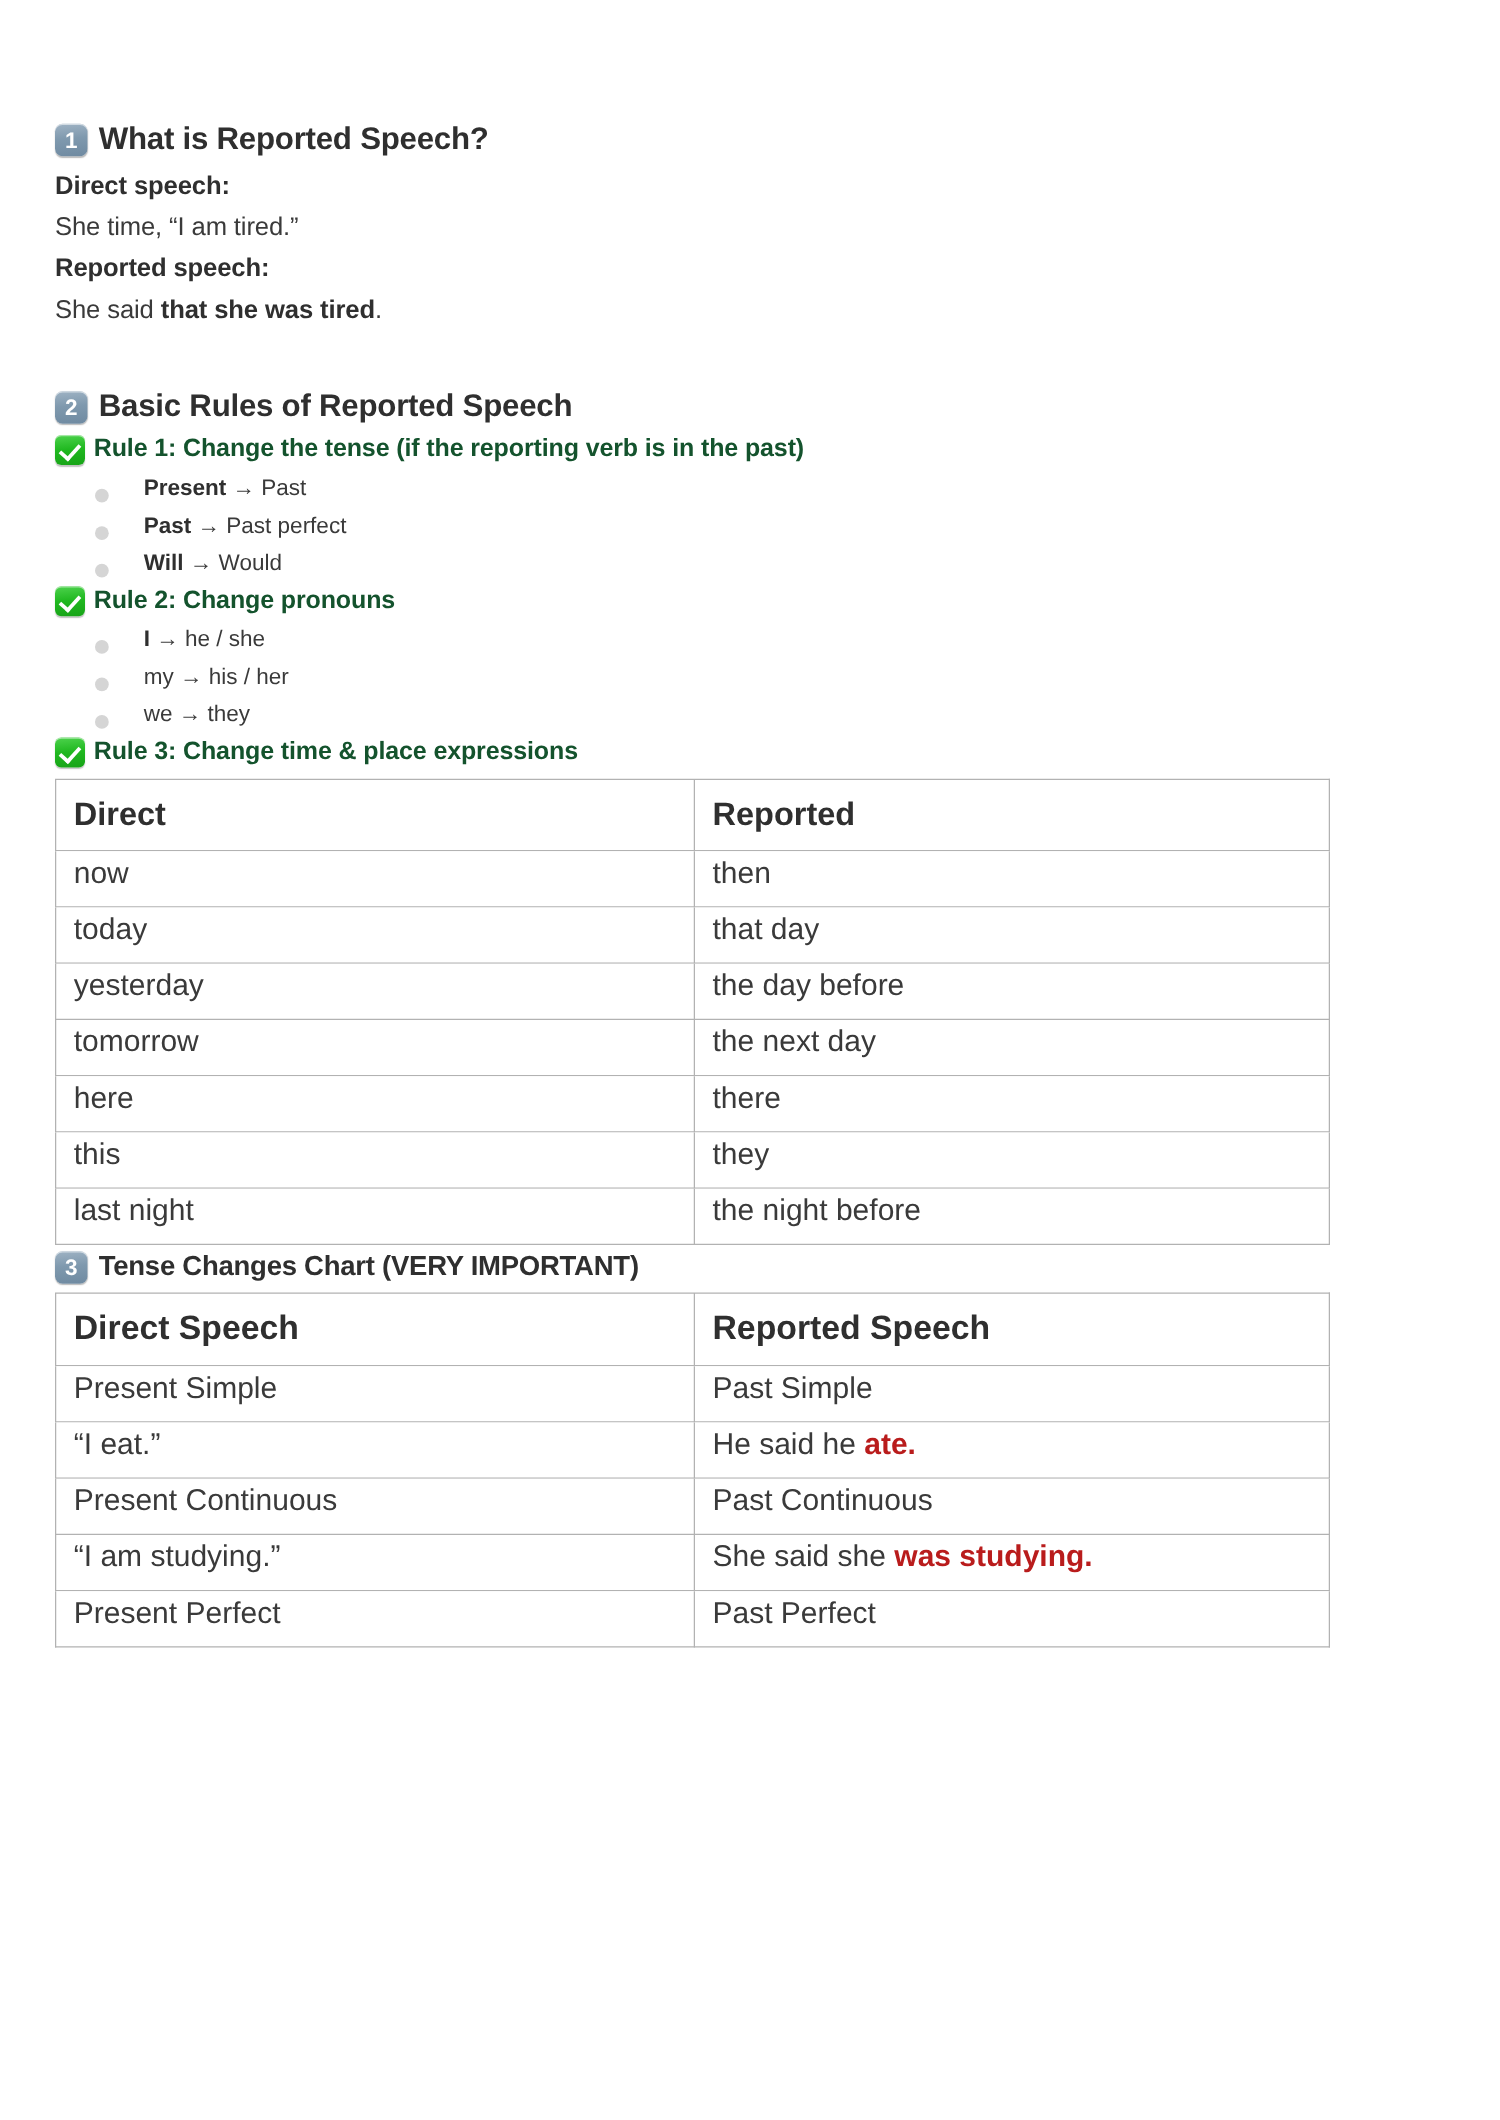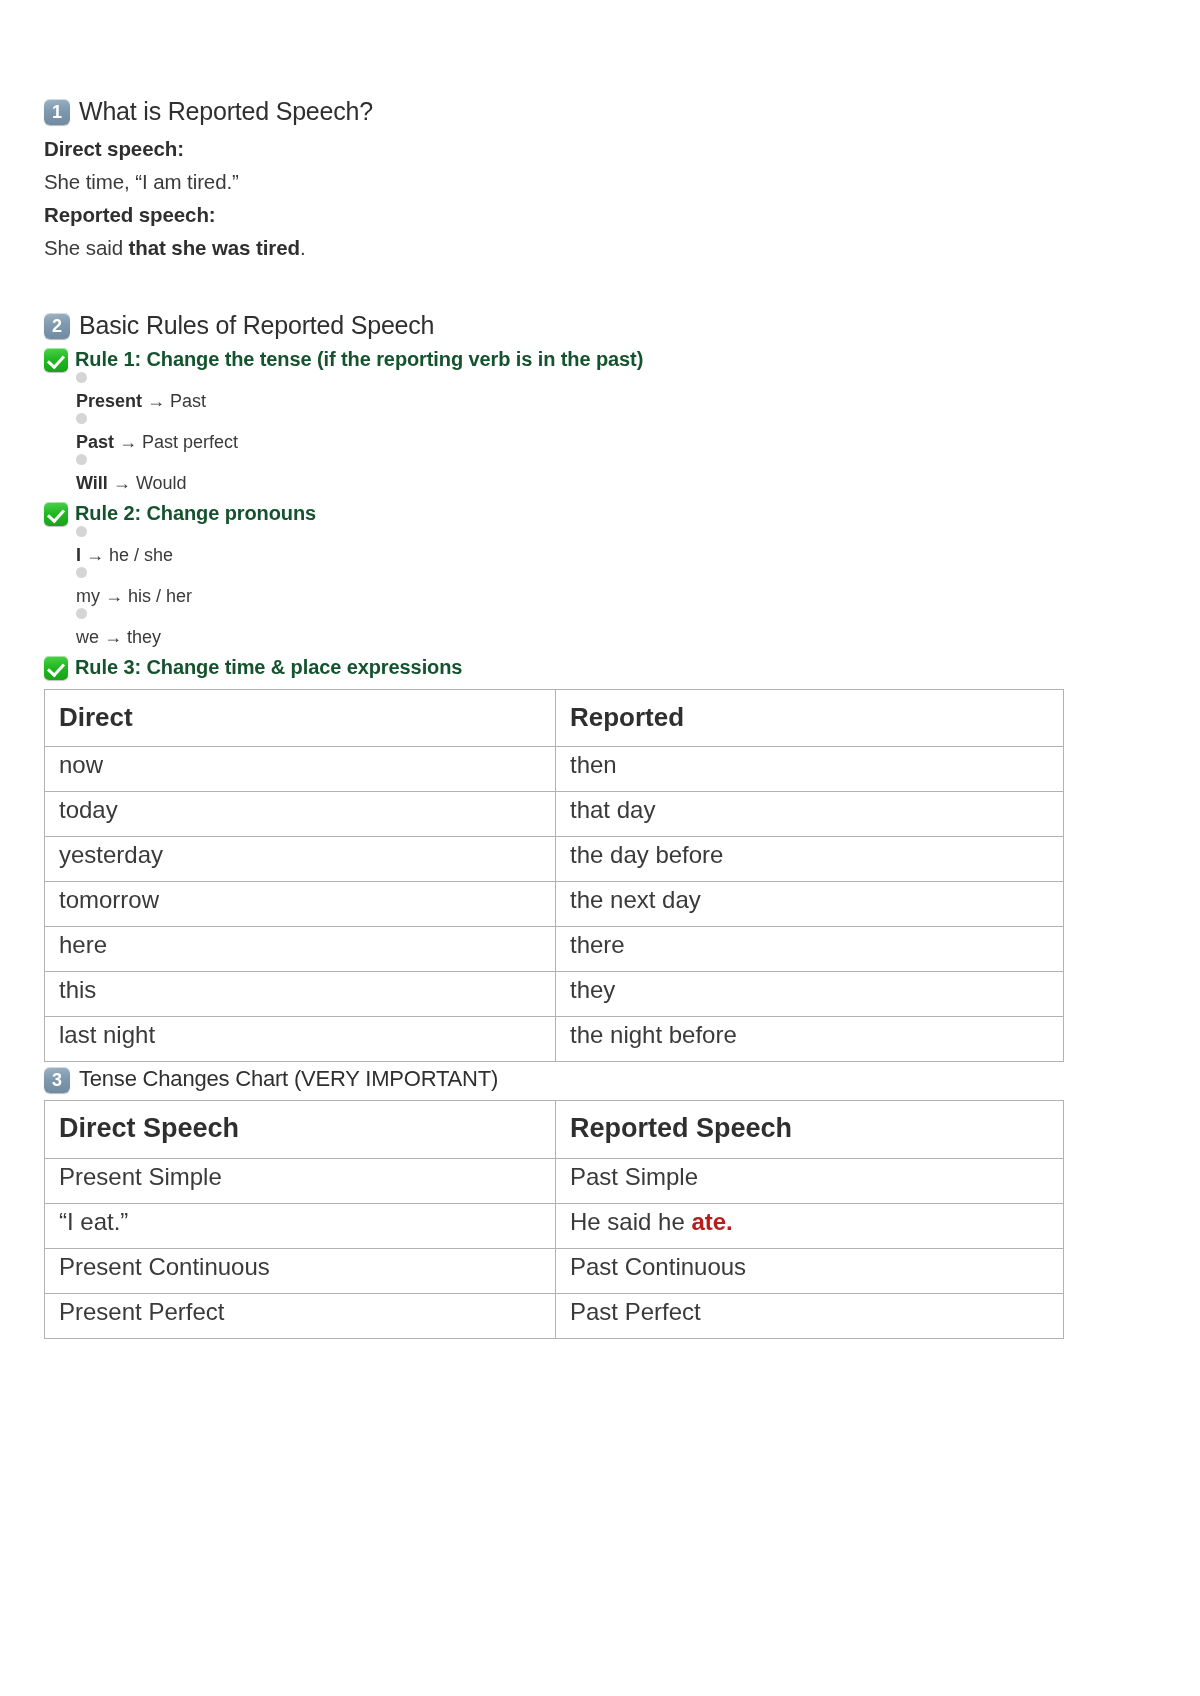--- a/index.html
+++ b/index.html
@@ -26,21 +26,21 @@
   .section-head {
     display: flex;
     align-items: center;
     gap: 9px;
     margin: 0 0 6px 0;
   }
   .section-head.s2 { margin-top: 46px; }
   .section-head.s3 { margin-top: 4px; }
   .section-head-title {
     font-size: 25px;
-    font-weight: normal;
+    font-weight: bold;
     letter-spacing: -0.2px;
     color: #2f2f2f;
     line-height: 1.2;
   }
   .section-head.s3 .section-head-title { font-size: 22px; }
 
   
   .keycap {
     display: inline-block;
     width: 26px;
@@ -109,26 +109,25 @@
     letter-spacing: -0.1px;
   }
 
   ul.bullets {
     list-style: none;
     margin: 2px 0 2px 0;
     padding: 0;
   }
   ul.bullets li {
     display: flex;
-    align-items: flex-start;
+    align-items: flex-end;
     font-size: 18px;
     line-height: 30px;
     color: #3a3a3a;
     padding-left: 32px;
-    flex-direction: column;
   }
   .bullet-dot {
     width: 11px;
     height: 11px;
     border-radius: 50%;
     background: #d5d5d5;
     flex: 0 0 auto;
     position: relative;
     top: -3px;
     margin-right: 28px;
@@ -301,19 +300,23 @@
       </tr>
       <tr>
         <td>“I eat.”</td>
         <td><span>He said he </span><b>ate.</b></td>
       </tr>
       <tr>
         <td>Present Continuous</td>
         <td><span>Past Continuous</span><b></b></td>
       </tr>
       <tr>
+        <td>“I am studying.”</td>
+        <td><span>She said she </span><b>was studying.</b></td>
+      </tr>
+      <tr>
         <td>Present Perfect</td>
         <td><span>Past Perfect</span><b></b></td>
       </tr>
     </tbody>
   </table>
 
 </div>
 
 </body></html>

